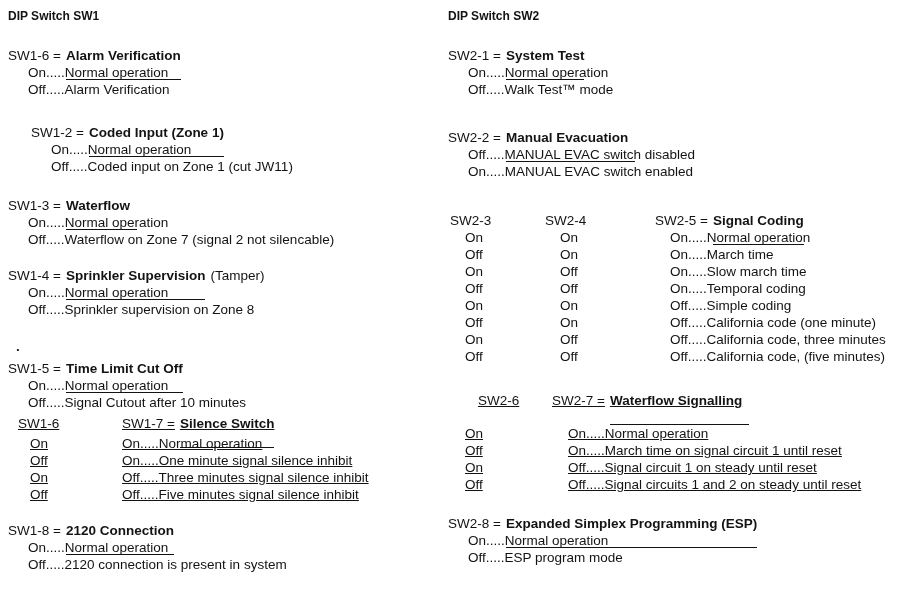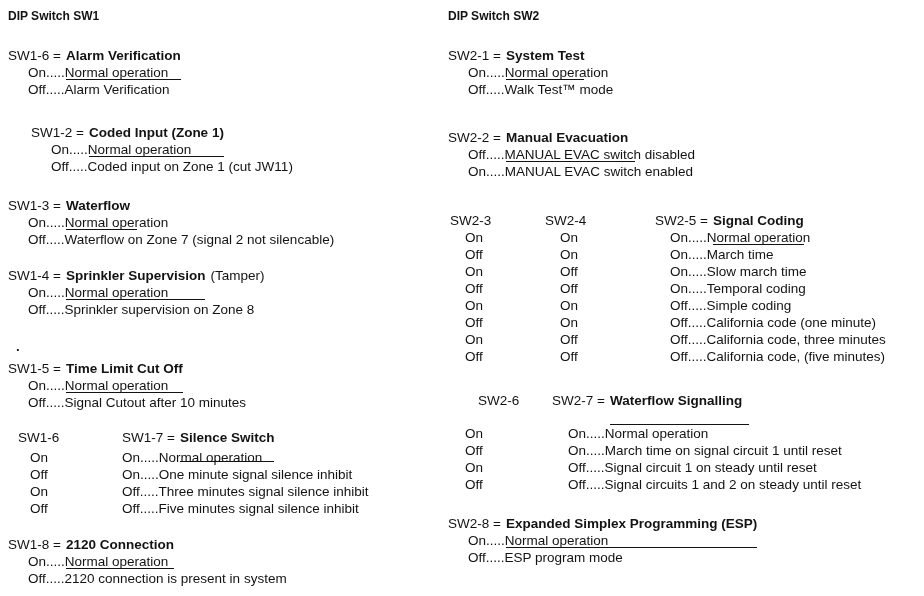--- a/index.html
+++ b/index.html
@@ -44,38 +44,38 @@
   .t2 { display: grid; grid-template-columns: 104px 1fr; }
   .t2 .hdr1 { padding-left: 10px; }
   .t2 .c1   { padding-left: 22px; }
   .t2 .c2   { padding-left: 10px; white-space: nowrap; }
   
   .t3 { display: grid; grid-template-columns: 95px 110px 1fr; }
   .t3 .hdr  { padding-left: 2px; white-space: nowrap; }
   .t3 .val  { padding-left: 17px; }
   .t3 .desc { padding-left: 17px; white-space: nowrap; }
   
-  .t2b { display: grid; grid-template-columns: 104px 1fr; }
+  .t2b { display: grid; grid-template-columns: 104px 1fr; text-decoration: underline; }
   .t2b .hdr1 { padding-left: 30px; }
   .t2b .hdr2 { padding-left: 0; white-space: nowrap; }
   .t2b .c1   { padding-left: 17px; }
   .t2b .c2   { padding-left: 16px; white-space: nowrap; }
   .t2b .hgap { height: 16px; grid-column: 1 / span 2; }
   .stray-period {
     position: absolute;
     left: 16px;
     top: 338px;
     font-weight: bold;
   }
   
   .mt22 { margin-top: 22px; }
   .mt26 { margin-top: 26px; margin-left: 23px; }
   .mt19 { margin-top: 19px; }
   .mt42 { margin-top: 42px; }
-  .mt20 { margin-top: 18px; }
+  .mt20 { margin-top: 4px; text-decoration: underline; }
   .mt31 { margin-top: 31px; }
   .mt32 { margin-top: 32px; }
   .mt27 { margin-top: 27px; }
   .tbl-hdr-gap { height: 3px; }
 </style>
 </head>
 <body>
 
 <div class="col col-left">
 

